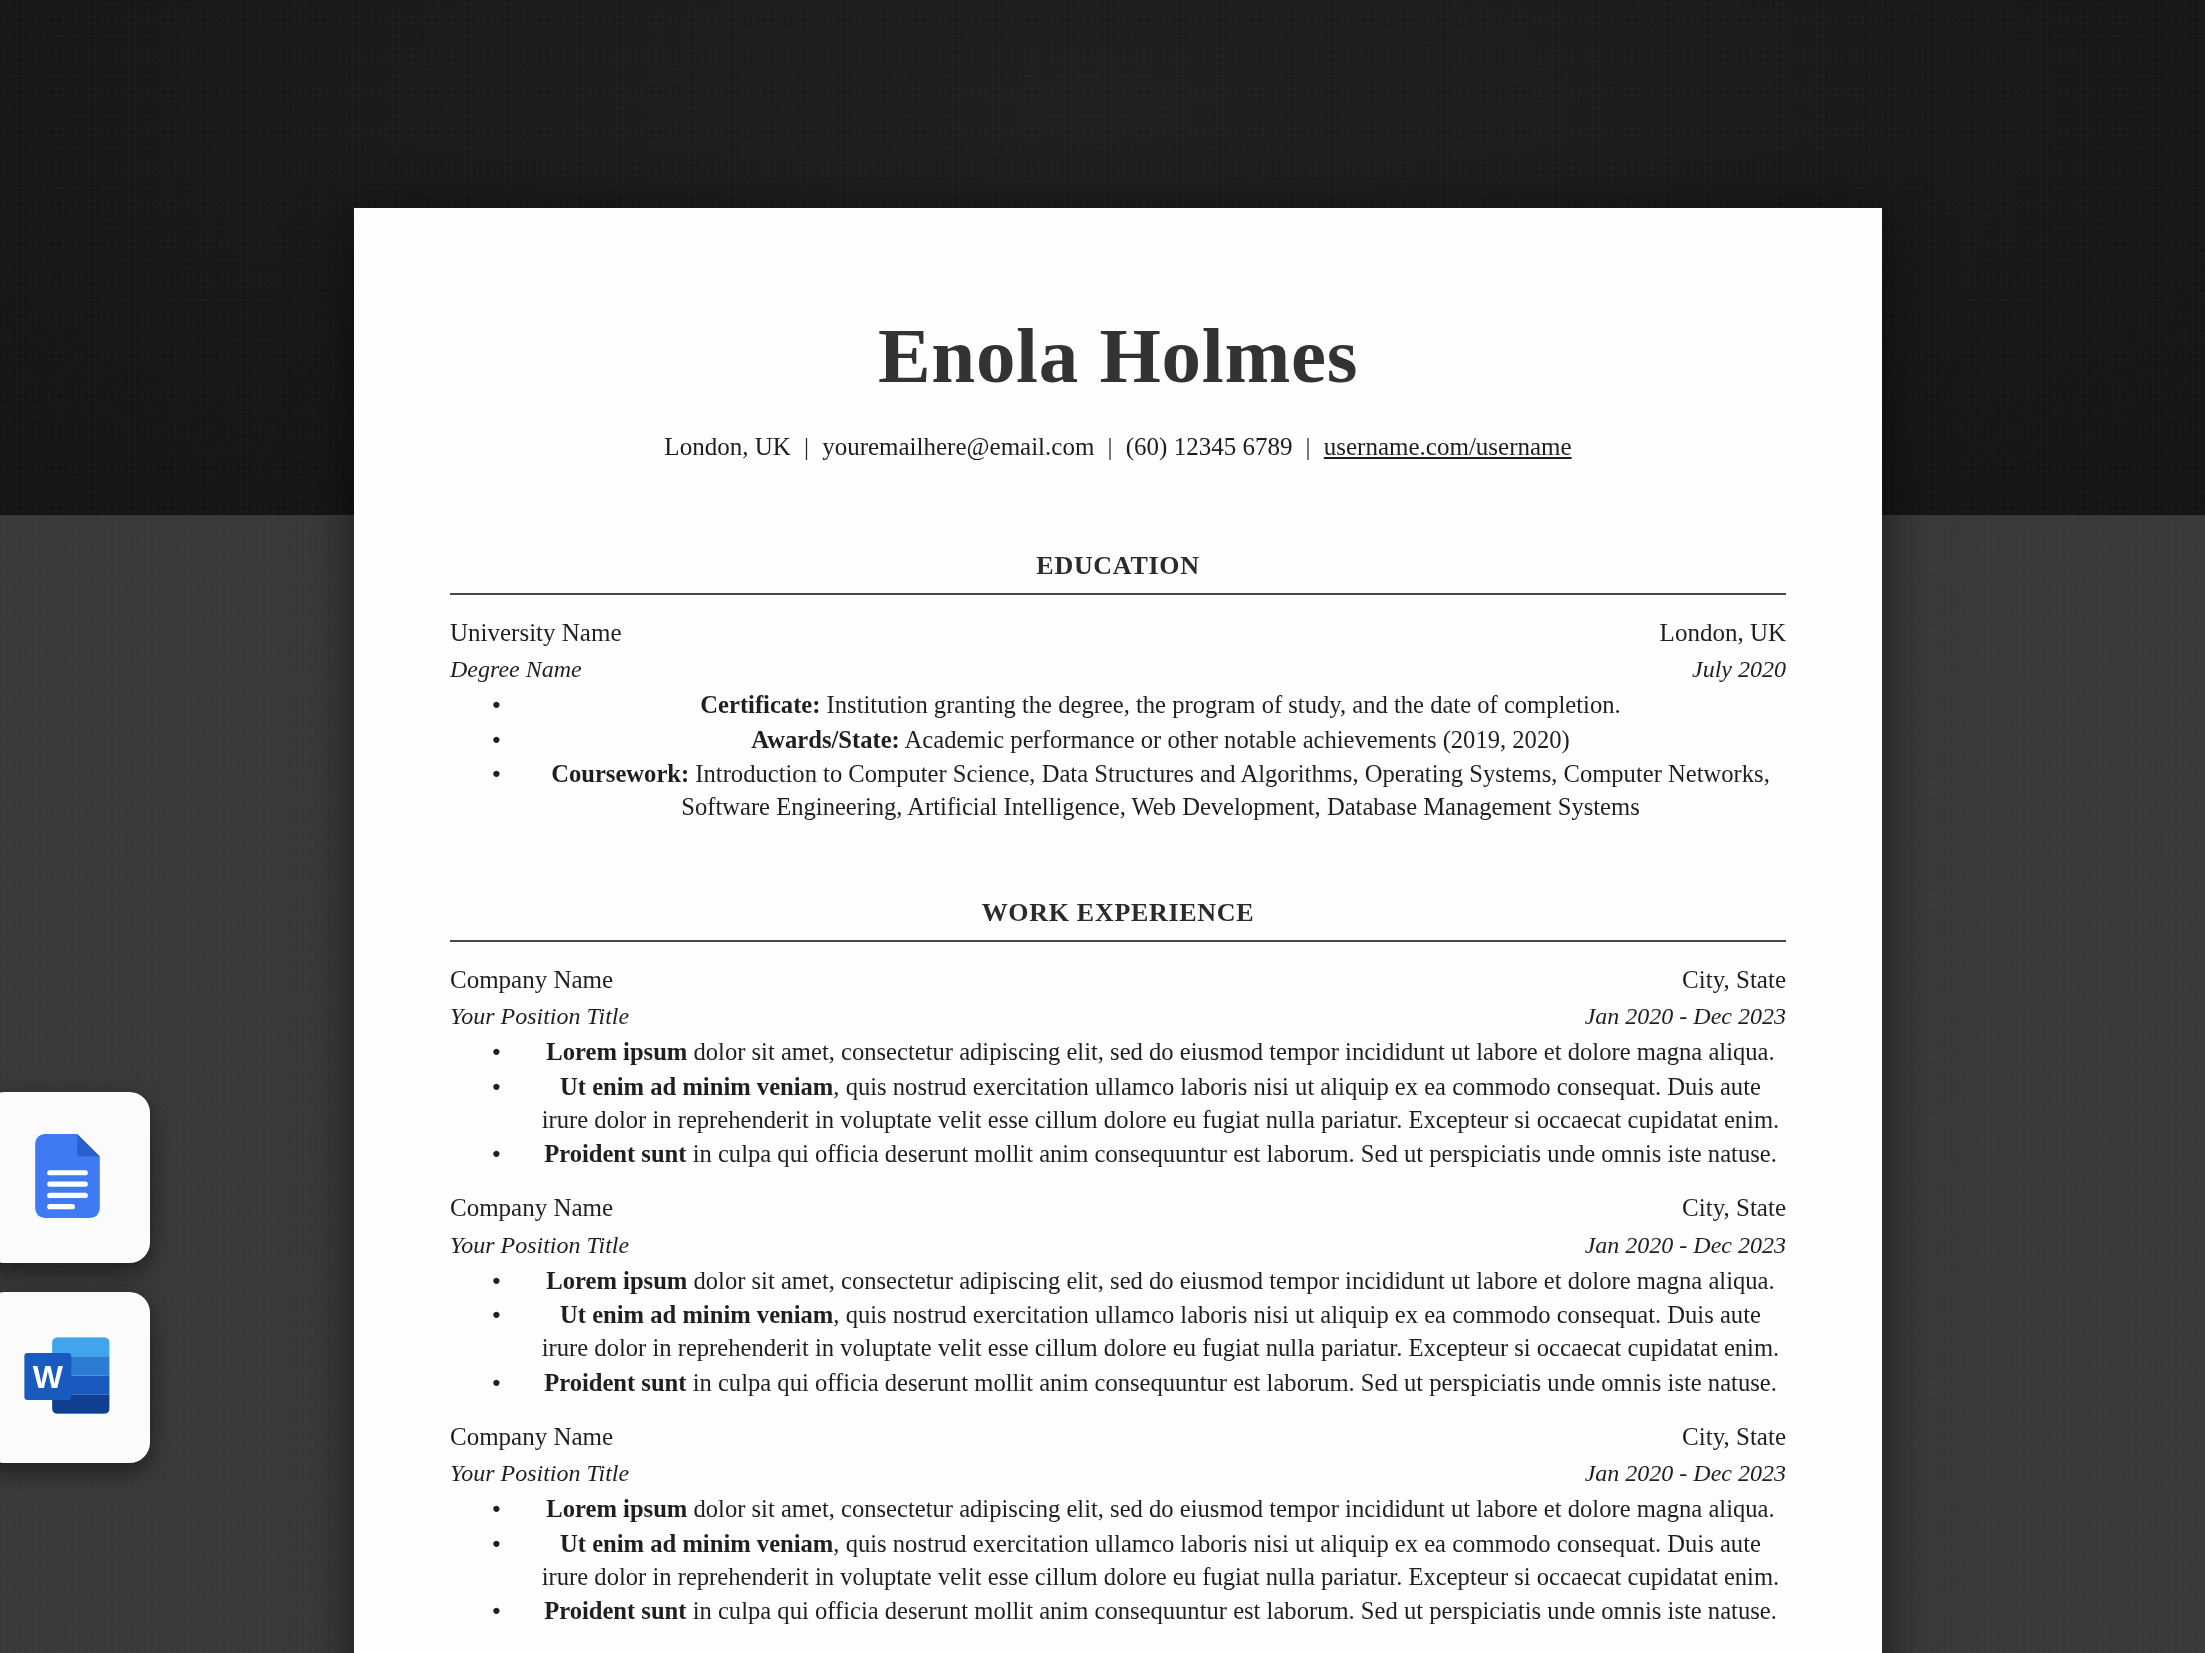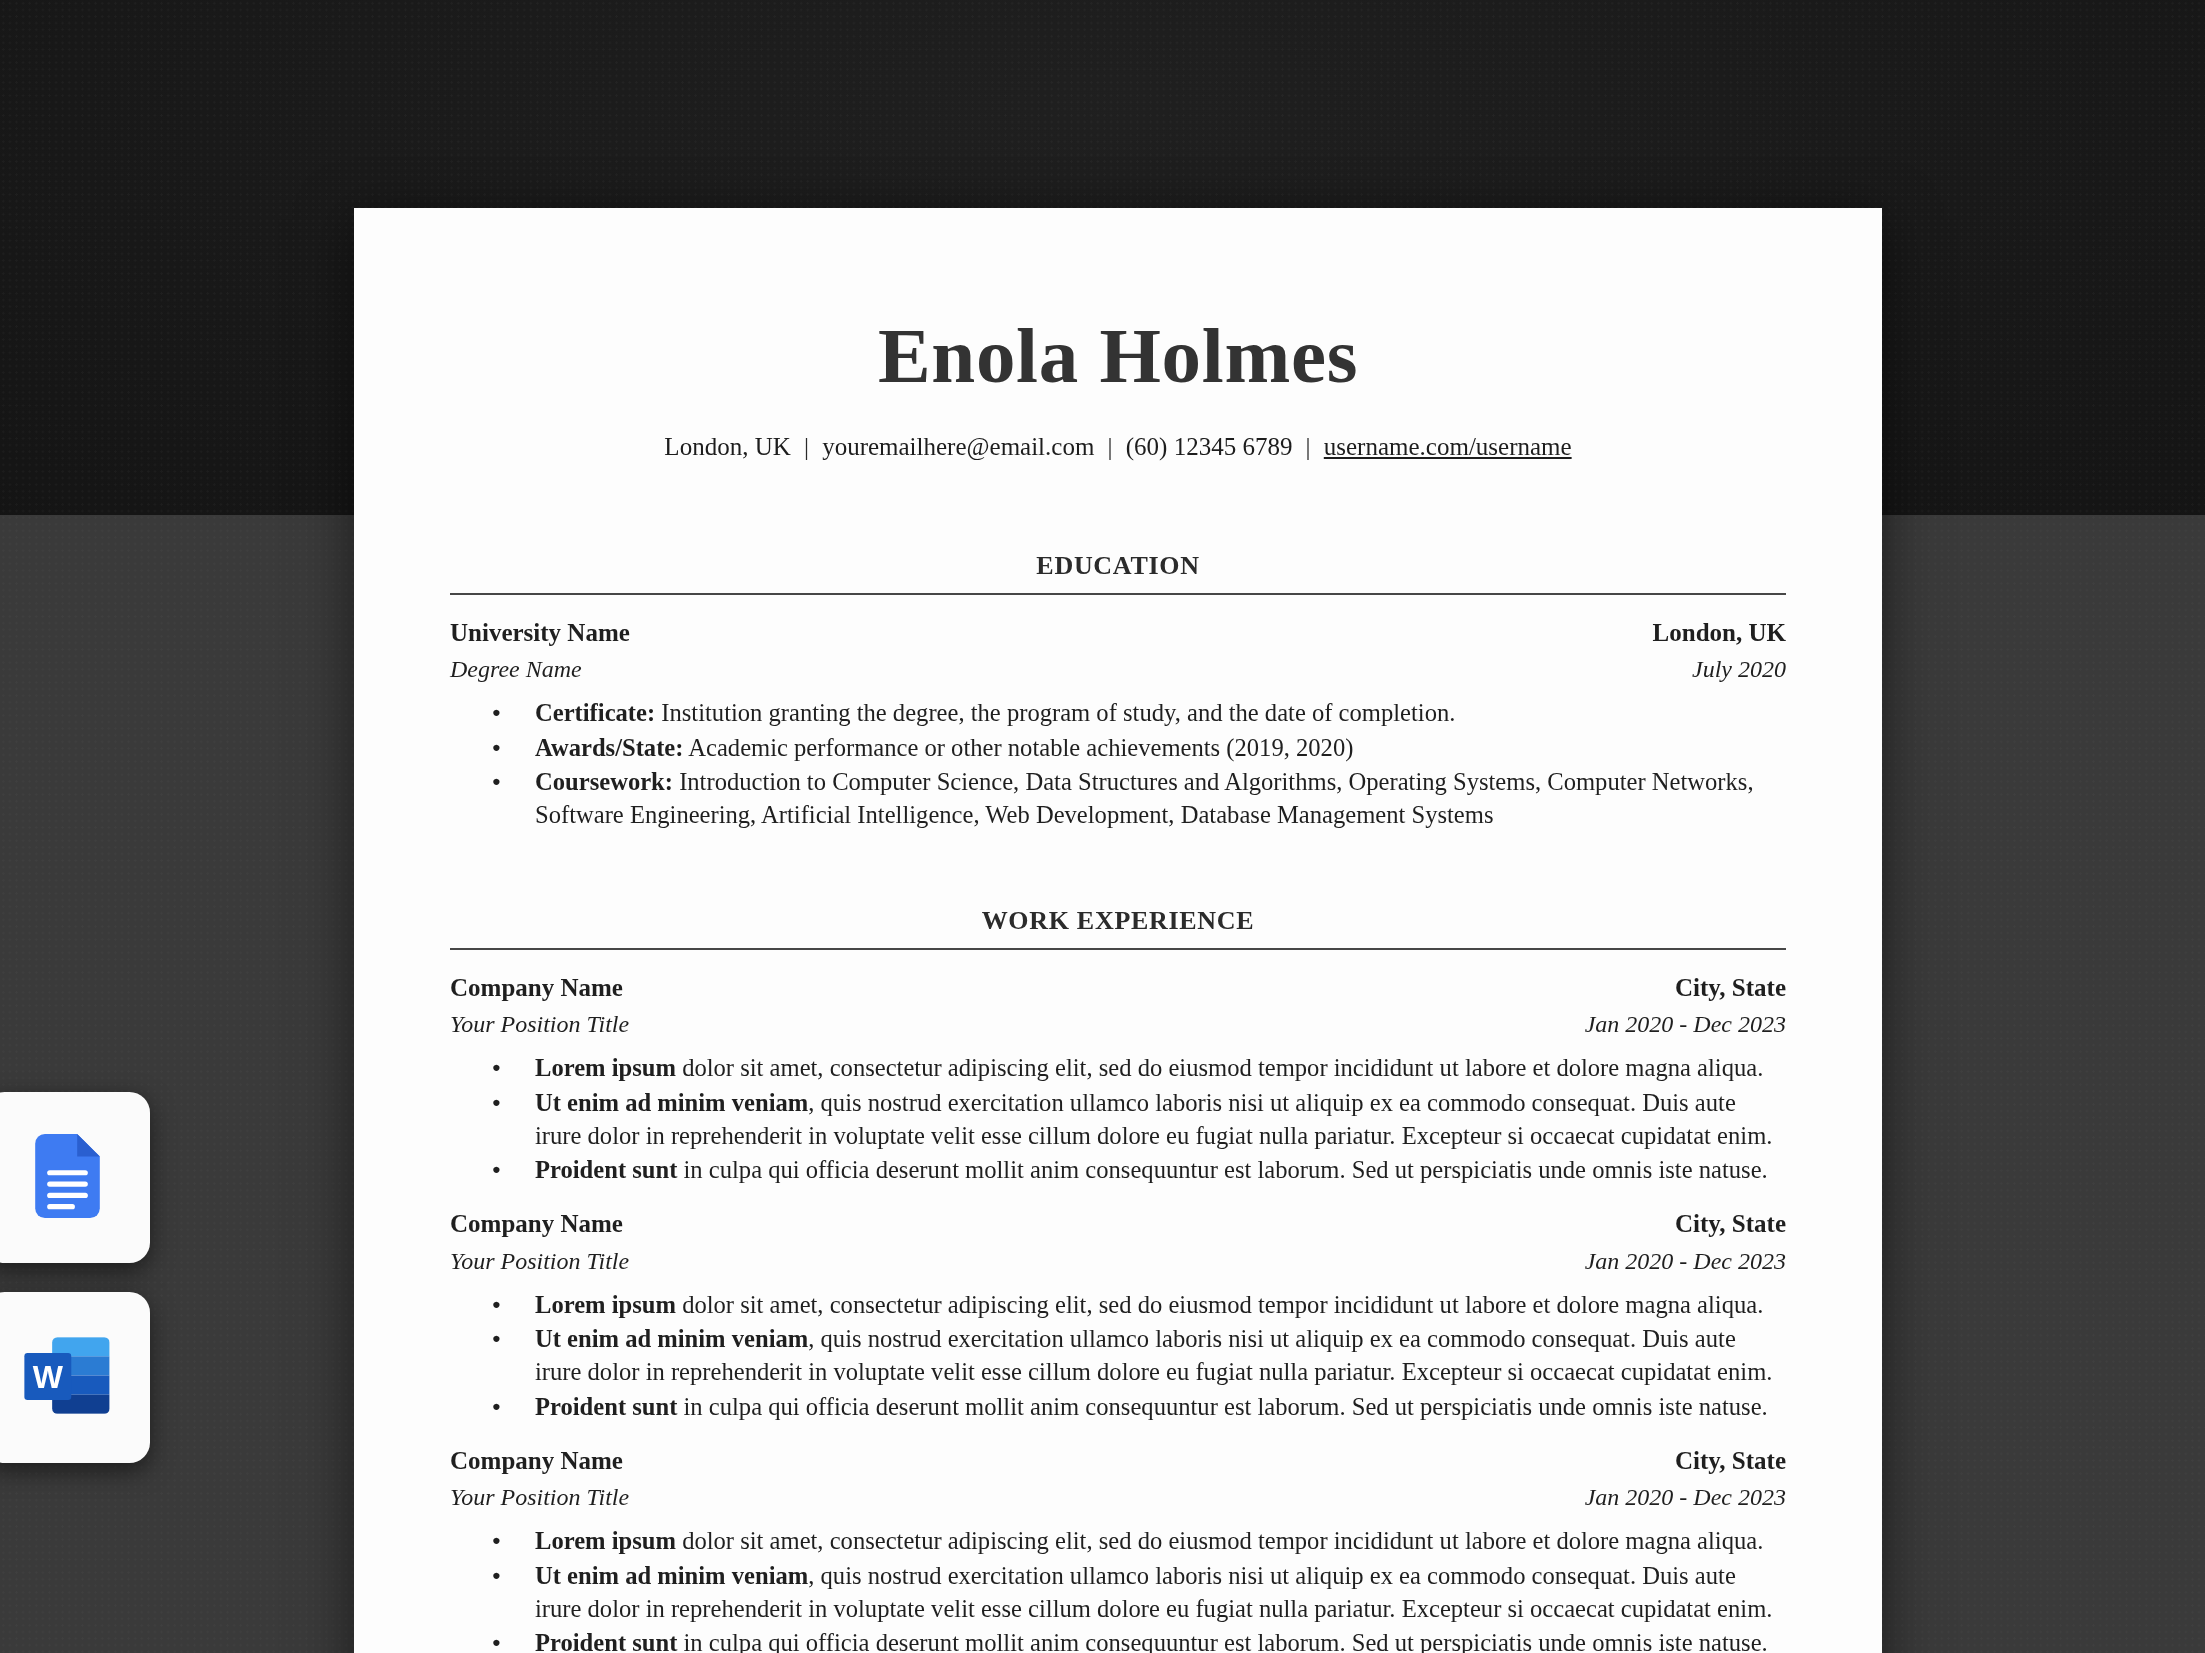--- a/index.html
+++ b/index.html
@@ -39,23 +39,23 @@
   }
   .section-head.first { margin-top:87px; }
   .section-head h2 {
     text-align:center; font-size:26px; line-height:31px; font-weight:bold;
     letter-spacing:0.7px; color:#2b2b2b;
   }
   .row {
     display:flex; justify-content:space-between; align-items:baseline;
     font-size:25px; line-height:32px;
   }
-  .row.head { font-weight:bold; margin-top:22px;gap:22px; }
+  .row.head { font-weight:normal; margin-top:22px;gap:22px; }
   .row.sub  { font-style:italic; margin-top:4.4px; font-size:24px;gap:24px; }
-  ul.bullets { list-style:none; margin-top:11px; padding-left:85px; }
+  ul.bullets { list-style:none; margin-top:3px; padding-left:85px;text-align:center; }
   ul.bullets li {
     position:relative; font-size:24.6px; line-height:33px; margin-top:1.5px;
     color:#1f1f1f;
   }
   ul.bullets li::before {
     content:"●"; position:absolute; left:-43px; top:0;
     font-size:14.7px; line-height:33px; color:#1f1f1f;
   }
   .b { font-weight:bold; }
   .i { }

